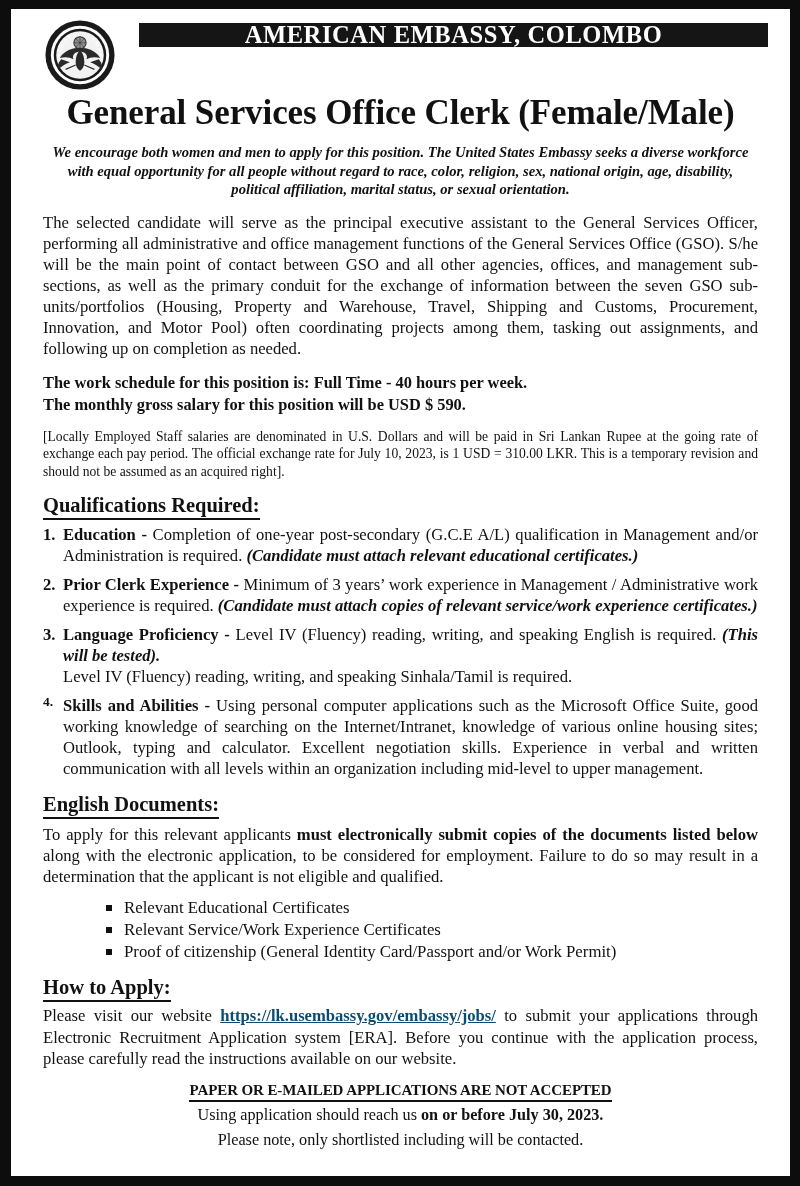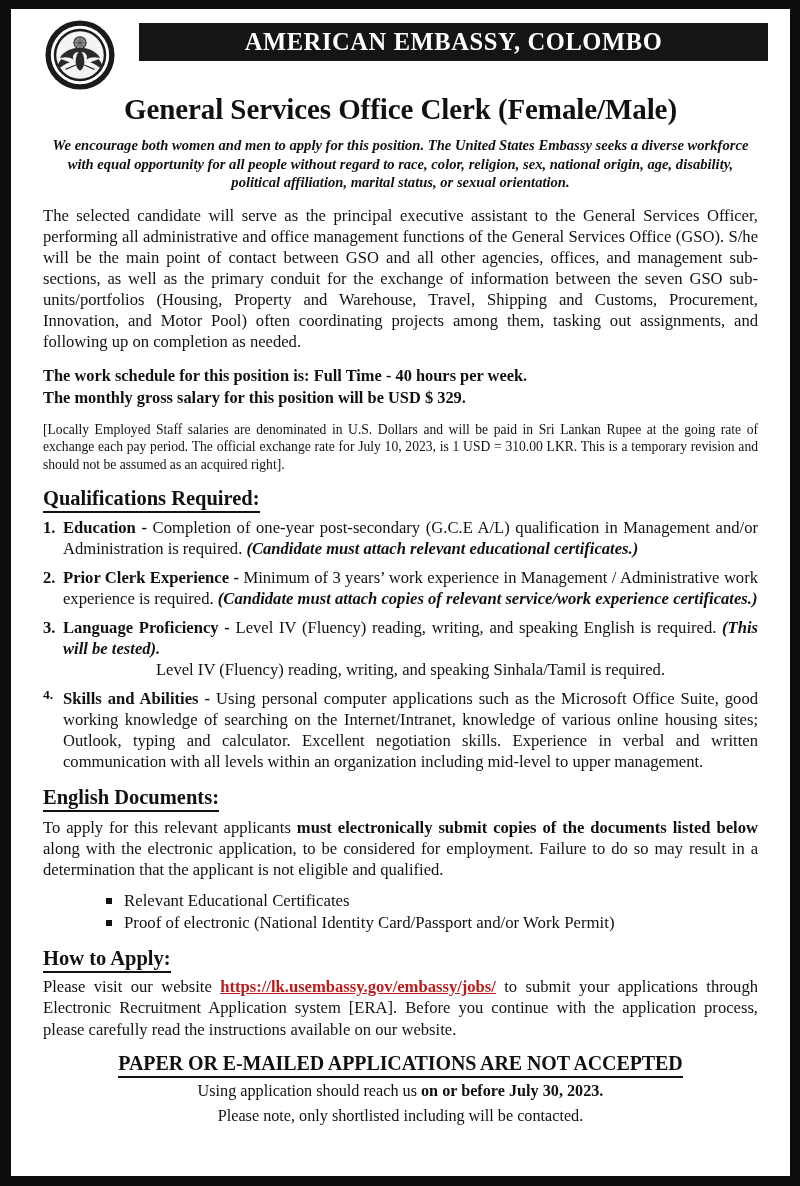--- a/index.html
+++ b/index.html
@@ -42,38 +42,38 @@
     left: 13px;
     top: 2px;
     width: 72px;
     height: 72px;
   }
   .banner {
     position: absolute;
     left: 108px;
     right: 2px;
     top: 6px;
-    height: 38px;
+    height: 24px;
     background: #151515;
     display: flex;
     align-items: center;
     justify-content: center;
   }
   .banner-title {
     color: #ffffff;
     font-size: 24.5px;
     font-weight: bold;
     letter-spacing: 0.6px;
     line-height: 1;
     white-space: nowrap;
   }
 
   .job-title {
     text-align: center;
-    font-size: 29px;
+    font-size: 35px;
     font-weight: bold;
     margin: 14px 0 0 0;
     letter-spacing: -0.1px;
   }
 
   .eeo-note {
     text-align: center;
     font-style: italic;
     font-weight: bold;
     font-size: 14.6px;
@@ -141,21 +141,21 @@
   }
   .qual-body {
     flex: 1 1 auto;
     text-align: justify;
   }
   .qual-body b { font-weight: bold; }
   .qual-body i.bi {
     font-style: italic;
     font-weight: bold;
   }
-  .sub-line { display: block; text-align: center; }
+  .sub-line { display: block; text-align: left; }
 
   
   .docs-para {
     font-size: 16.6px;
     line-height: 1.27;
     text-align: justify;
     margin: 5px 0 0 0;
   }
   ul.doc-list {
     list-style: none;
@@ -179,32 +179,32 @@
   }
 
   
   .apply-para {
     font-size: 16.6px;
     line-height: 1.28;
     text-align: justify;
     margin: 3px 0 0 0;
   }
   .apply-para a.url {
-    color: #b91c1c;
+    color: #0c4a6e;
     font-weight: bold;
     text-decoration: underline;
     text-underline-offset: 1px;
   }
 
   .footer-block {
     text-align: center;
     margin-top: 12px;
   }
   .footer-caps {
-    font-size: 20px;
+    font-size: 15px;
     font-weight: bold;
     display: inline-block;
     border-bottom: 2px solid #111;
     padding-bottom: 1px;
     letter-spacing: -0.1px;
   }
   .footer-line {
     font-size: 16.2px;
     line-height: 1.34;
     margin-top: 3px;
@@ -251,21 +251,21 @@
     <div class="job-title">General Services Office Clerk (Female/Male)</div>
 
     <div class="eeo-note">We encourage both women and men to apply for this position. The United States Embassy seeks a diverse workforce with equal opportunity for all people without regard to race, color, religion, sex, national origin, age, disability, political affiliation, marital status, or sexual orientation.</div>
 
     <div class="body-col">
 
       <p class="para">The selected candidate will serve as the principal executive assistant to the General Services Officer, performing all administrative and office management functions of the General Services Office (GSO). S/he will be the main point of contact between GSO and all other agencies, offices, and management sub-sections, as well as the primary conduit for the exchange of information between the seven GSO sub-units/portfolios (Housing, Property and Warehouse, Travel, Shipping and Customs, Procurement, Innovation, and Motor Pool) often coordinating projects among them, tasking out assignments, and following up on completion as needed.</p>
 
       <div class="bold-lines">
         <div>The work schedule for this position is: Full Time - 40 hours per week.</div>
-        <div>The monthly gross salary for this position will be USD $ 329.</div>
+        <div>The monthly gross salary for this position will be USD $ 590.</div>
       </div>
 
       <p class="fineprint">[Locally Employed Staff salaries are denominated in U.S. Dollars and will be paid in Sri Lankan Rupee at the going rate of exchange each pay period.  The official exchange rate for July 10, 2023, is 1 USD = 310.00 LKR.  This is a temporary revision and should not be assumed as an acquired right].</p>
 
       <h2 class="section">
         <span class="u">Qualifications Required:</span>
       </h2>
 
       <div class="qual-item first">
         <div class="qual-num">1.</div>
@@ -288,21 +288,22 @@
       </div>
 
       <h2 class="section">
         <span class="u">English Documents:</span>
       </h2>
 
       <p class="docs-para"><span>To apply for this relevant applicants </span><b>must electronically submit copies of the documents listed below</b><span> along with the electronic application, to be considered for employment. Failure to do so may result in a determination that the applicant is not eligible and qualified.</span></p>
 
       <ul class="doc-list">
         <li>Relevant Educational Certificates</li>
-        <li>Proof of electronic (National Identity Card/Passport and/or Work Permit)</li>
+        <li>Relevant Service/Work Experience Certificates</li>
+        <li>Proof of citizenship (General Identity Card/Passport and/or Work Permit)</li>
       </ul>
 
       <h2 class="section">
         <span class="u">How to Apply:</span>
       </h2>
 
       <p class="apply-para"><span>Please visit our website </span><a class="url" href="#">https://lk.usembassy.gov/embassy/jobs/</a><span> to submit your applications through Electronic Recruitment Application system [ERA]. Before you continue with the application process, please carefully read the instructions available on our website.</span></p>
 
       <div class="footer-block">
         <div><span class="footer-caps">PAPER OR E-MAILED APPLICATIONS ARE NOT ACCEPTED</span></div>

